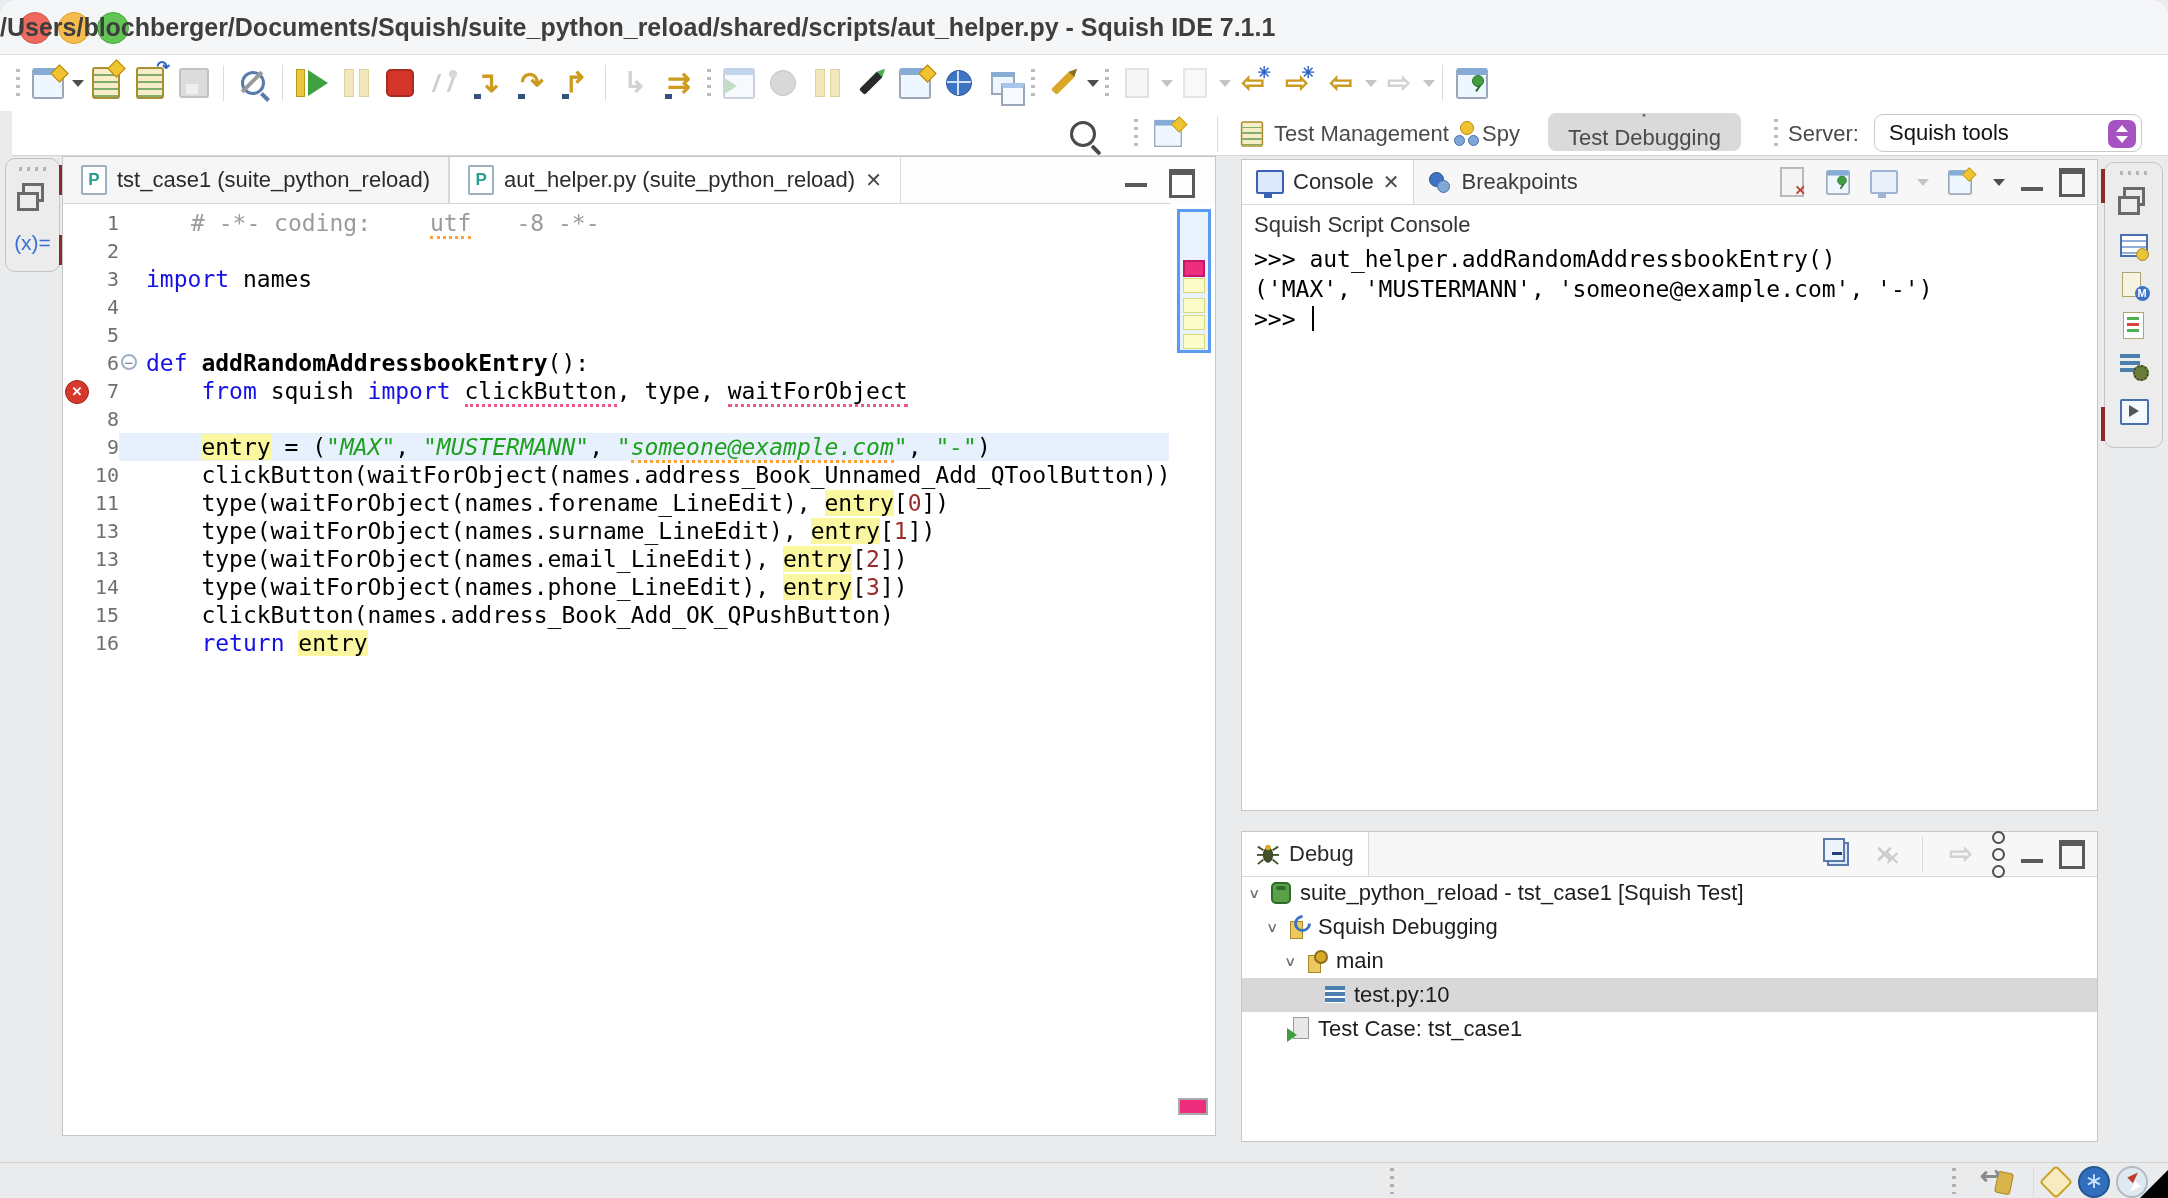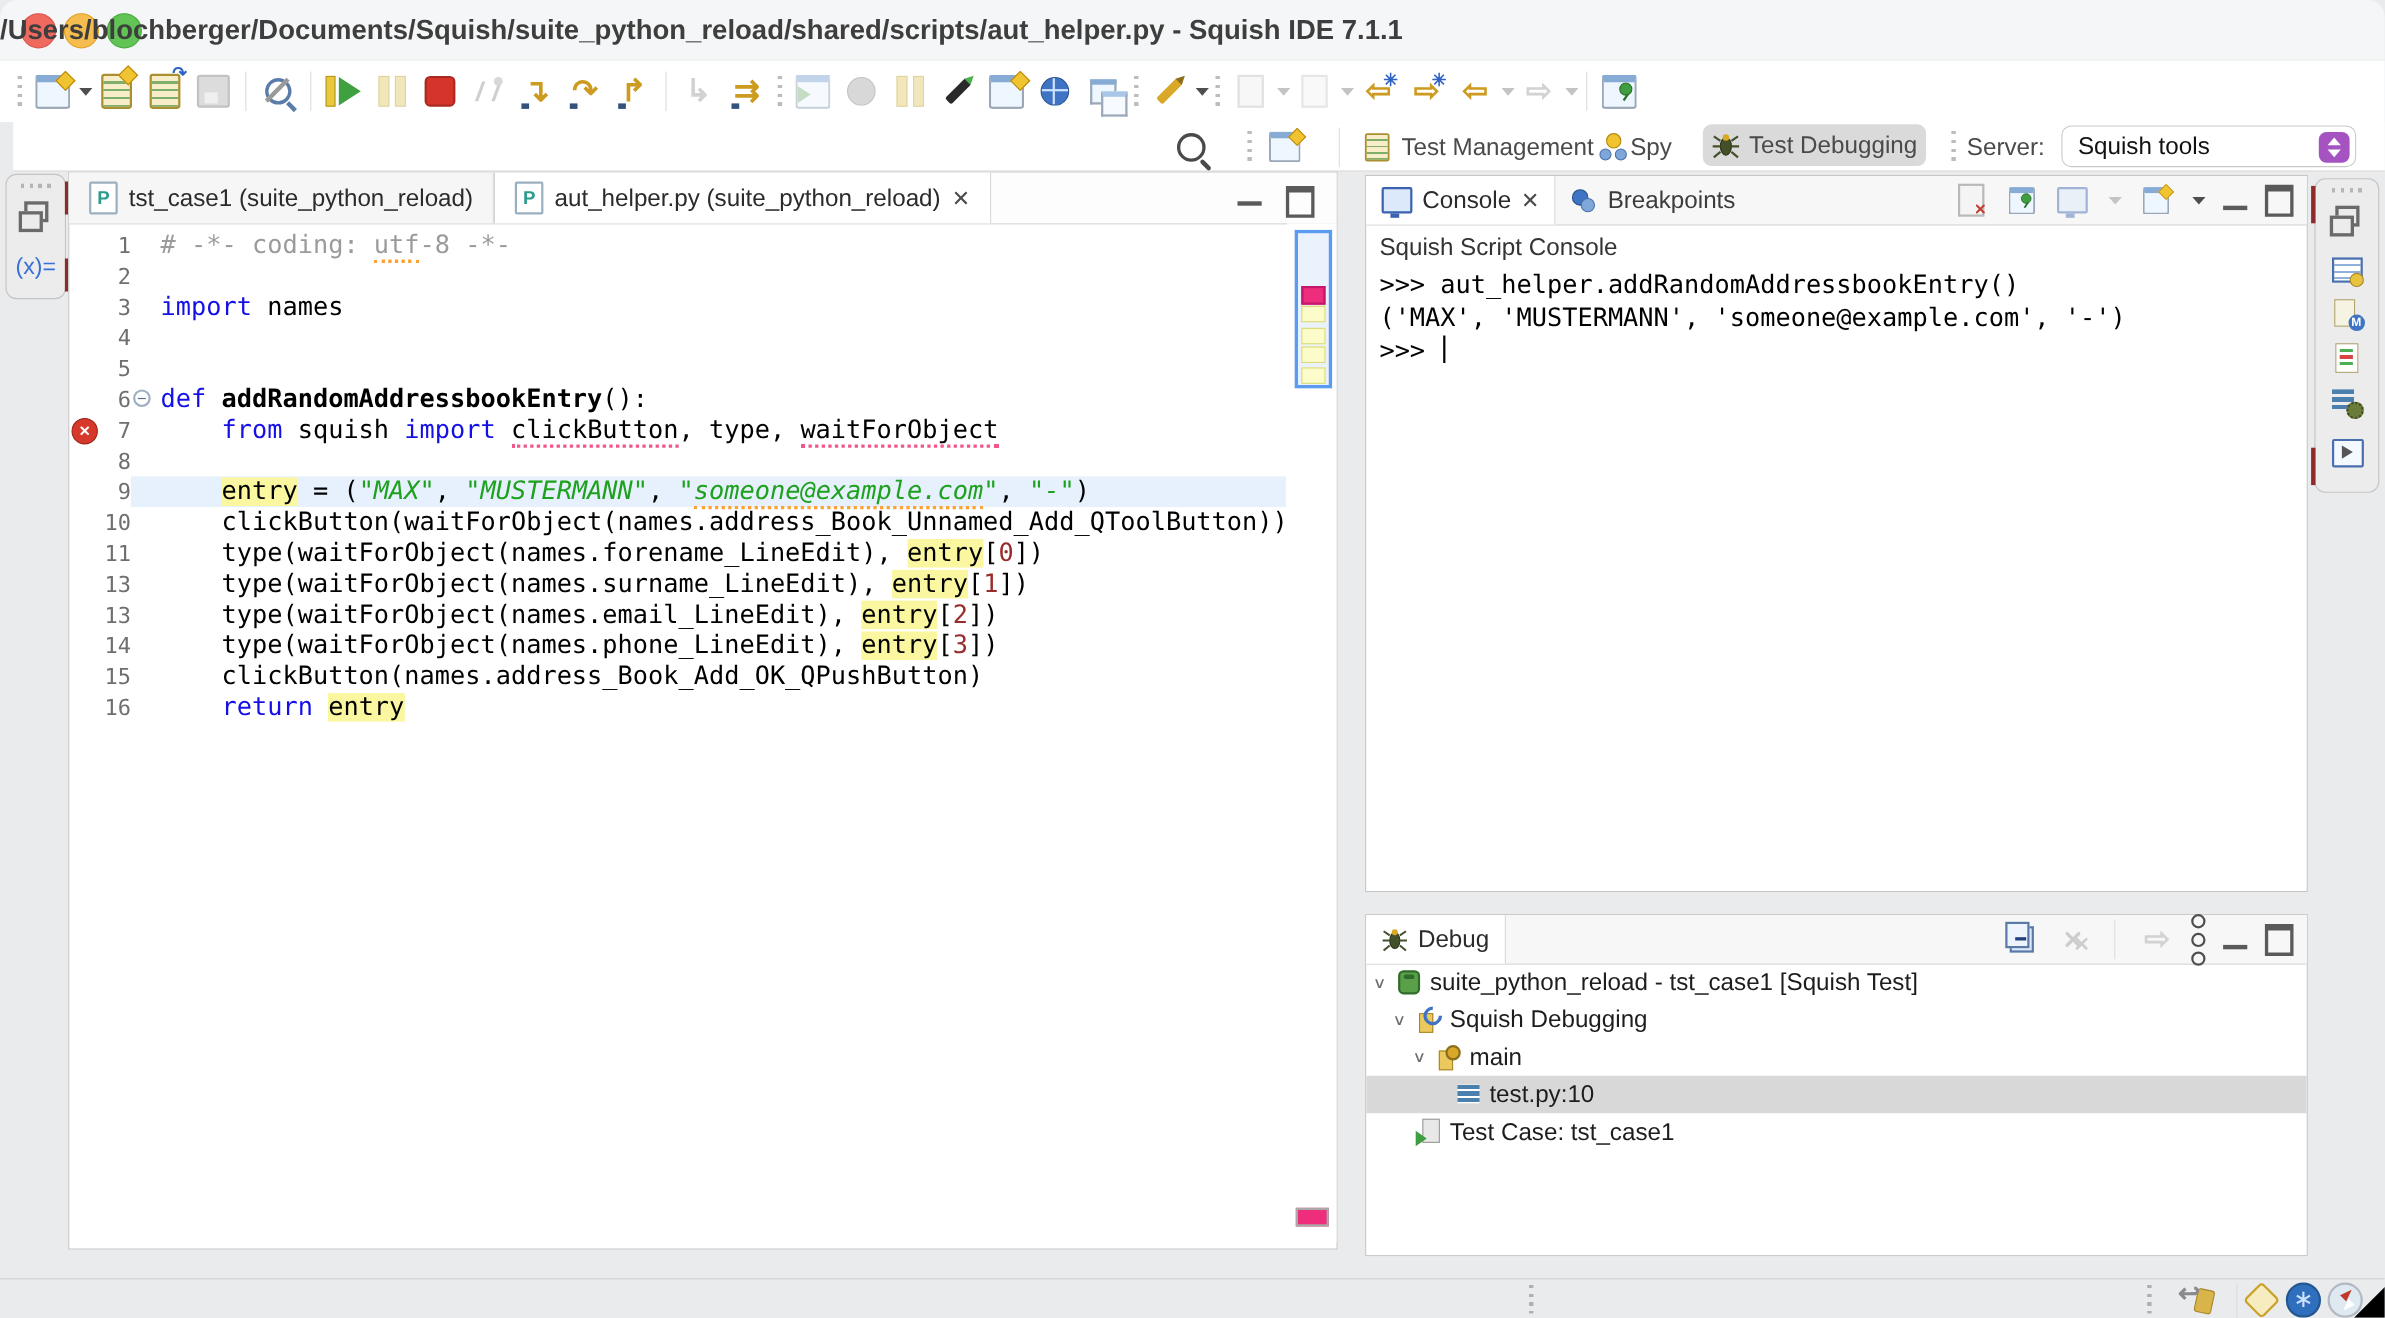--- a/index.html
+++ b/index.html
@@ -68,21 +68,21 @@
   .xbars{position:relative;width:18px;height:18px;}
   .xbars::before,.xbars::after{content:"";position:absolute;left:8px;top:0;width:3px;height:18px;background:#c43c30;border-radius:2px;}
   .xbars::before{transform:rotate(45deg);} .xbars::after{transform:rotate(-45deg);}
   .xbars.graybars::before,.xbars.graybars::after{background:#cdcdcd;}
 
   
   .sh-mag{width:20px;height:20px;border:3px solid #4a4a4a;border-radius:50%;position:relative;}
   .sh-mag::after{content:"";position:absolute;right:-9px;bottom:-8px;width:12px;height:4px;background:#4a4a4a;transform:rotate(45deg);border-radius:2px;}
   .persp-label{font-size:22px;color:#4a4a4a;white-space:nowrap;}
   .persp-item{position:absolute;top:0;height:45px;display:flex;align-items:center;gap:8px;}
-  .chip{background:#dadada;border-radius:8px;padding:0 8px;height:38px;top:2px;}
+  .chip{background:#dadada;border-radius:8px;padding:0 20px;height:38px;top:2px;flex-direction:column;}
   .spy-head{width:12px;height:12px;border-radius:50%;background:#f0c330;border:1px solid #b8860b;position:relative;}
   .spy-head::before{content:"";position:absolute;left:-7px;top:13px;width:9px;height:9px;border-radius:50%;background:#7da7d8;border:1px solid #4a6fae;}
   .spy-head::after{content:"";position:absolute;left:7px;top:13px;width:9px;height:9px;border-radius:50%;background:#7da7d8;border:1px solid #4a6fae;}
   .select{position:absolute;left:1862px;top:3px;width:268px;height:38px;background:#fff;border:1px solid #c9c9c9;
           border-radius:9px;display:flex;align-items:center;padding-left:14px;box-sizing:border-box;font-size:22px;color:#111;}
   .stepper{position:absolute;right:5px;top:5px;width:28px;height:28px;background:#a653c2;border-radius:7px;}
   .stepper::before{content:"";position:absolute;left:8px;top:5px;border-left:6px solid transparent;border-right:6px solid transparent;border-bottom:7px solid #fff;}
   .stepper::after{content:"";position:absolute;left:8px;bottom:5px;border-left:6px solid transparent;border-right:6px solid transparent;border-top:7px solid #fff;}
 
   
@@ -110,21 +110,21 @@
   .lnum{position:absolute;left:18px;width:38px;text-align:right;font-family:"DejaVu Sans Mono",monospace;
         font-size:20px;color:#6f6f6f;line-height:28px;}
   .fold{position:absolute;left:58px;top:5px;width:16px;height:16px;border:2px solid #9fb0c4;border-radius:50%;
         color:#5a6e86;font-size:15px;line-height:13px;text-align:center;box-sizing:border-box;background:#fff;}
   .err-badge{position:absolute;left:2px;top:3px;width:22px;height:22px;border-radius:50%;background:#d6382c;
              border:1px solid #9e241b;color:#fff;font-size:13px;font-weight:bold;text-align:center;line-height:21px;}
   .code-text{position:absolute;left:83px;top:0;white-space:pre;font-family:"DejaVu Sans Mono",monospace;
              font-size:23px;line-height:28px;color:#000;}
   .tk.kw{color:#1511e6;}
   .tk.str{color:#1ea11e;font-style:italic;}
-  .tk.comment{color:#9b9b9b;}
+  .tk.comment{color:#9b9b9b;margin-left:45px;}
   .tk.defname{font-weight:bold;}
   .tk.num{color:#9a2b2b;}
   .tk.hl{background:#faf7a0;}
   .tk.err{border-bottom:3px dotted #f0588c;}
   .tk.spell{border-bottom:3px dotted #ffa032;}
 
   
   .ruler{position:absolute;right:0;top:46px;width:45px;bottom:6px;background:#fff;}
   .viewport-box{position:absolute;left:7px;top:6px;width:34px;height:144px;border:3px solid #5b9cf0;background:#eaf2fd;box-sizing:border-box;}
   .ov{position:absolute;left:3px;right:3px;height:13px;}

